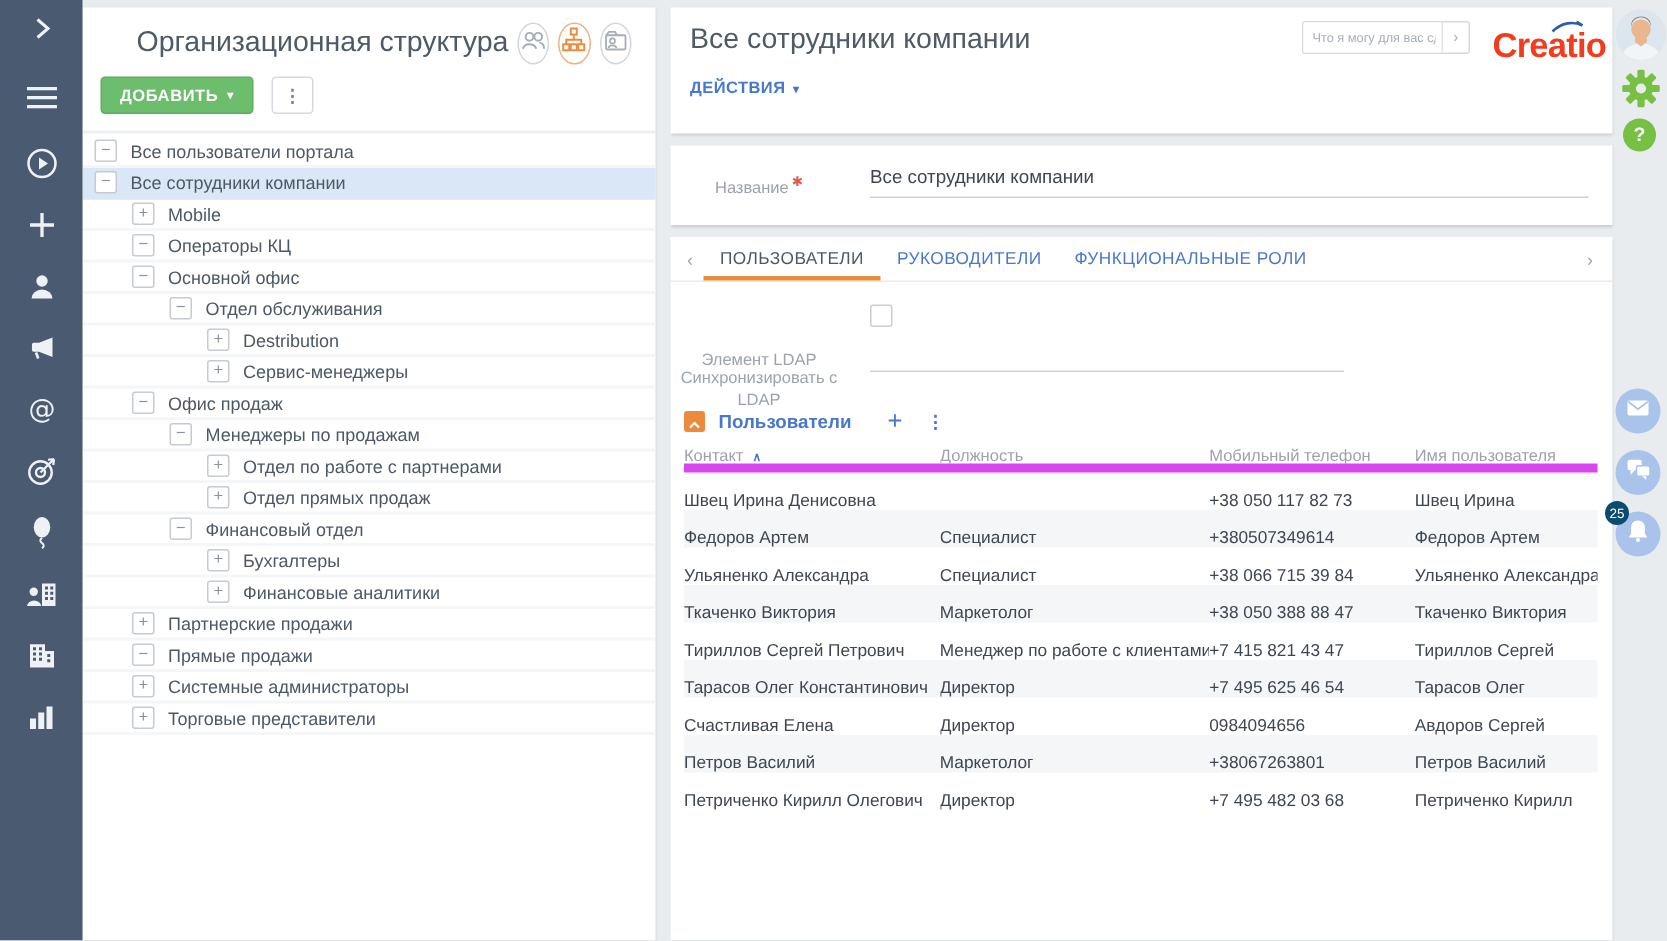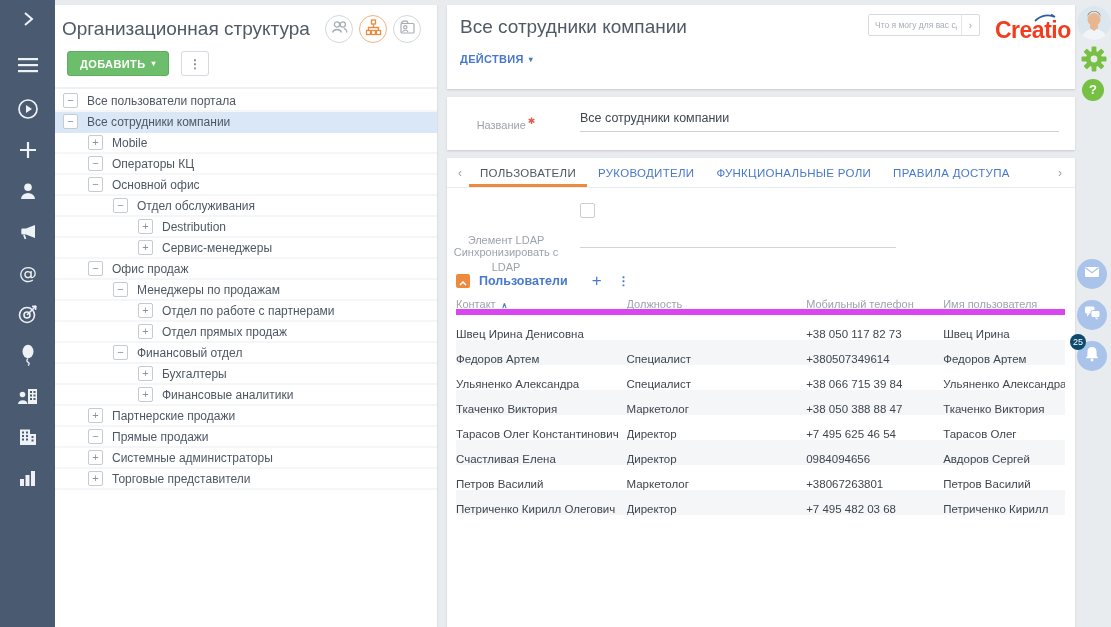--- a/index.html
+++ b/index.html
@@ -12,21 +12,21 @@
   .sidebar { position:absolute; left:0; top:0; width:55px; height:627px; background:#4a5a70; display:flex; flex-direction:column; align-items:center; z-index:5; }
   .sbtn { width:55px; height:28px; display:flex; align-items:center; justify-content:center; background:none; border:none; cursor:pointer; }
   .sbtn.first { margin-top:6px; }
   .sbtn.menu { margin-top:18px; }
   .sbtn.nav1 { margin-top:16px; }
   .sbtn.nav { margin-top:13px; }
 
   
   .left-card { left:55px; top:5px; width:382px; height:622px; }
   .lp-head { height:84px; border-bottom:2px solid #eef1f3; }
-  .lp-title-row { display:flex; align-items:center; padding:10px 16px 0 7px; }
+  .lp-title-row { display:flex; align-items:center; padding:10px 16px 0 36px; }
   .lp-title { font-size:19px; font-weight:400; color:#4f5a66; flex:1; white-space:nowrap; }
   .view-circle { width:28px; height:28px; border-radius:50%; border:1px solid #d3d7dc; background:#fff; display:flex; align-items:center; justify-content:center; margin-left:6px; cursor:pointer; }
   .view-circle.active { border-color:#f1b183; }
   .lp-toolbar { display:flex; align-items:center; margin:8px 0 0 12px; }
   .btn-add { background:#6cbe6c; border:1px solid #5fae5f; color:#fff; font-size:11px; font-weight:bold; letter-spacing:.4px; border-radius:3px; height:25px; padding:0 12px; cursor:pointer; display:flex; align-items:center; font-family:inherit; }
   .btn-add .caret { font-size:8px; margin-left:6px; }
   .btn-kebab { width:28px; height:25px; margin-left:12px; background:#fff; border:1px solid #d6dade; border-radius:3px; color:#7b8792; font-size:12px; font-weight:bold; cursor:pointer; }
 
   .tree { padding-top:2px; }
   .tree-row { height:21px; display:flex; align-items:center; border-bottom:2px solid #f4f6f7; cursor:pointer; }
@@ -329,21 +329,20 @@
   <div class="name-value">Все сотрудники компании</div>
 </section>
 
 <section class="card rp-main">
   <div class="tabbar">
     <button class="tab-arrow">‹</button>
     <div class="tabs">
         <div class="tab active">ПОЛЬЗОВАТЕЛИ</div>
         <div class="tab">РУКОВОДИТЕЛИ</div>
         <div class="tab">ФУНКЦИОНАЛЬНЫЕ РОЛИ</div>
-        <div class="tab">ПРАВИЛА ДОСТУПА</div>
       </div>
     <button class="tab-arrow right">›</button>
   </div>
   <div class="tab-content">
     <div class="field-label sync-label">Синхронизировать с LDAP</div>
     <div class="checkbox"></div>
     <div class="field-label ldap-label">Элемент LDAP</div>
     <input class="ldap-input" value="" style="">
 
     <div class="detail-head">
@@ -381,20 +380,26 @@
             <div class="tcell">Ульяненко Александра</div>
             <div class="tcell">Специалист</div>
             <div class="tcell">+38 066 715 39 84</div>
             <div class="tcell">Ульяненко Александра</div>
           </div>
           <div class="trow">
             <div class="tcell">Ткаченко Виктория</div>
             <div class="tcell">Маркетолог</div>
             <div class="tcell">+38 050 388 88 47</div>
             <div class="tcell">Ткаченко Виктория</div>
+          </div>
+          <div class="trow">
+            <div class="tcell">Тириллов Сергей Петрович</div>
+            <div class="tcell">Менеджер по работе с клиентами</div>
+            <div class="tcell">+7 415 821 43 47</div>
+            <div class="tcell">Тириллов Сергей</div>
           </div>
           <div class="trow">
             <div class="tcell">Тарасов Олег Константинович</div>
             <div class="tcell">Директор</div>
             <div class="tcell">+7 495 625 46 54</div>
             <div class="tcell">Тарасов Олег</div>
           </div>
           <div class="trow">
             <div class="tcell">Счастливая Елена</div>
             <div class="tcell">Директор</div>

